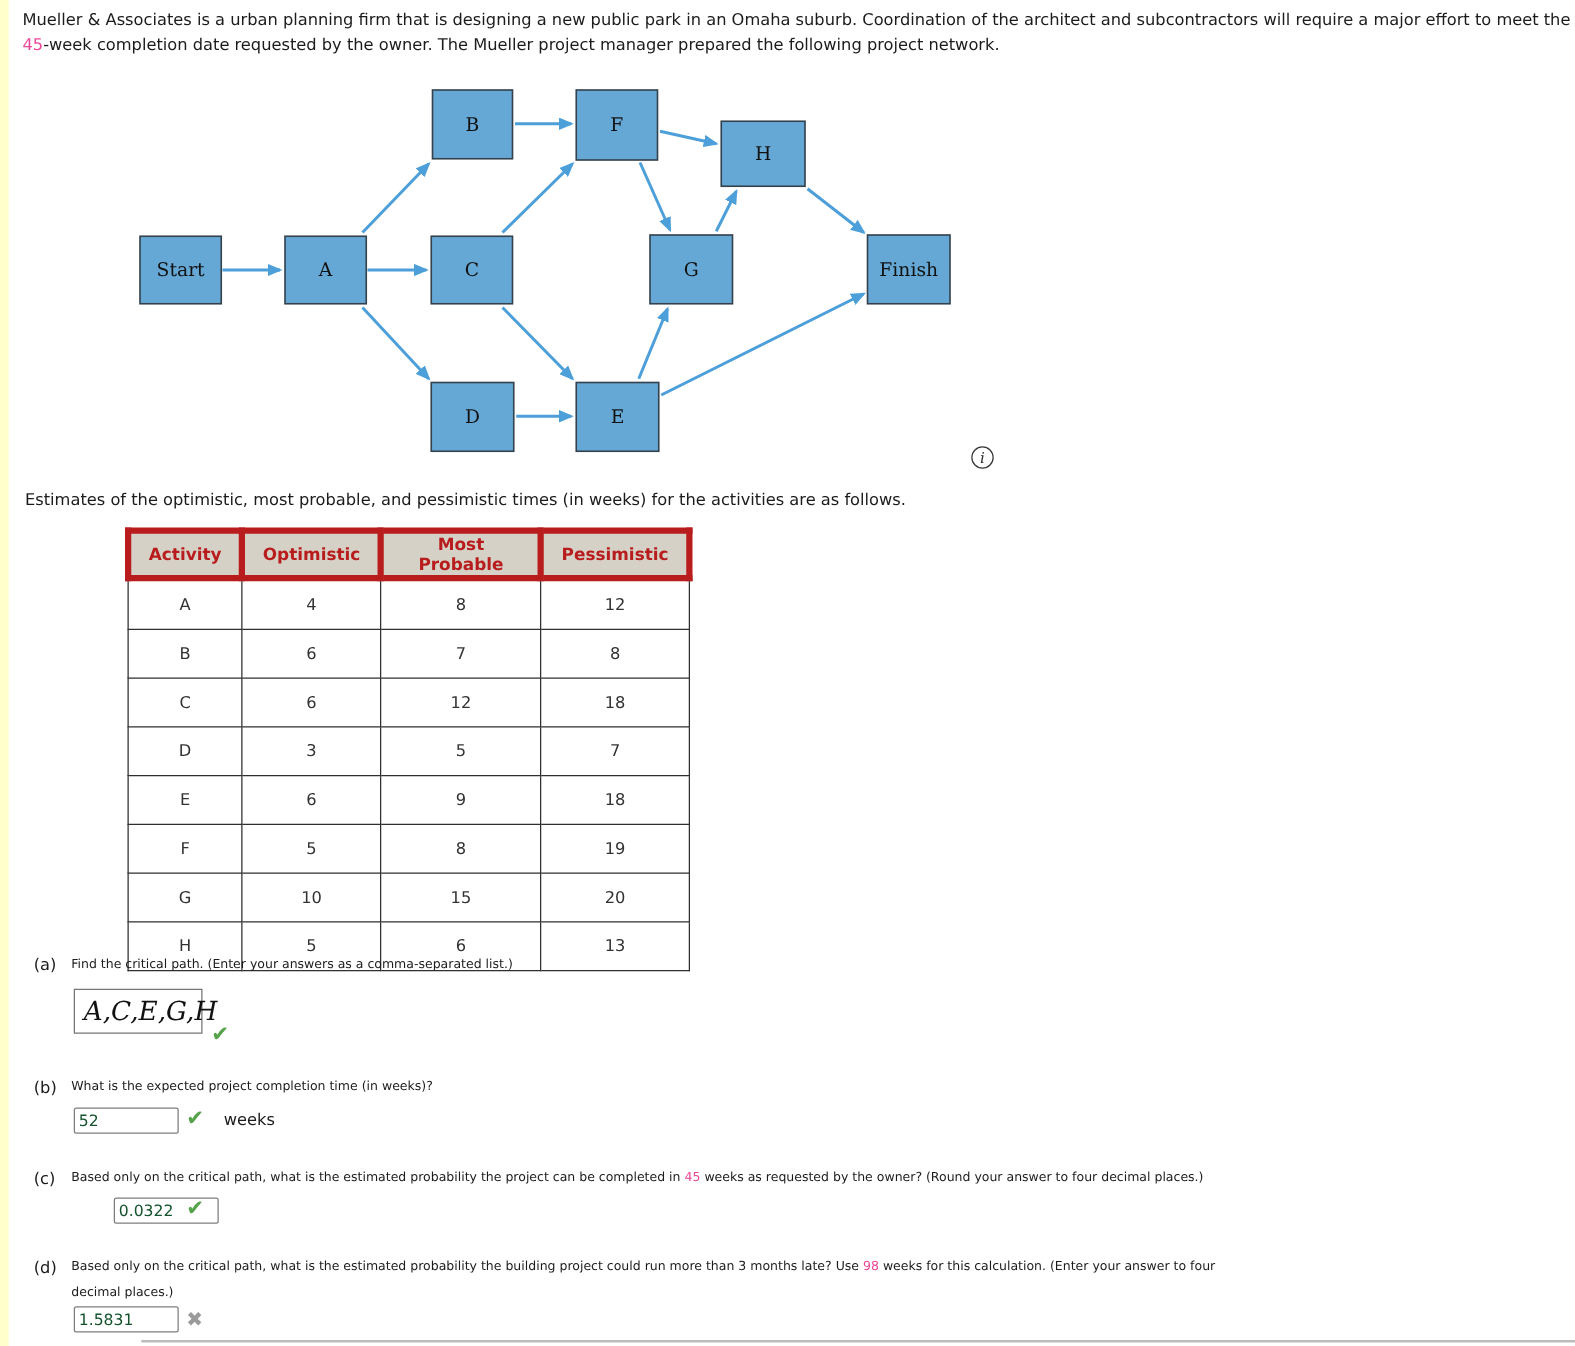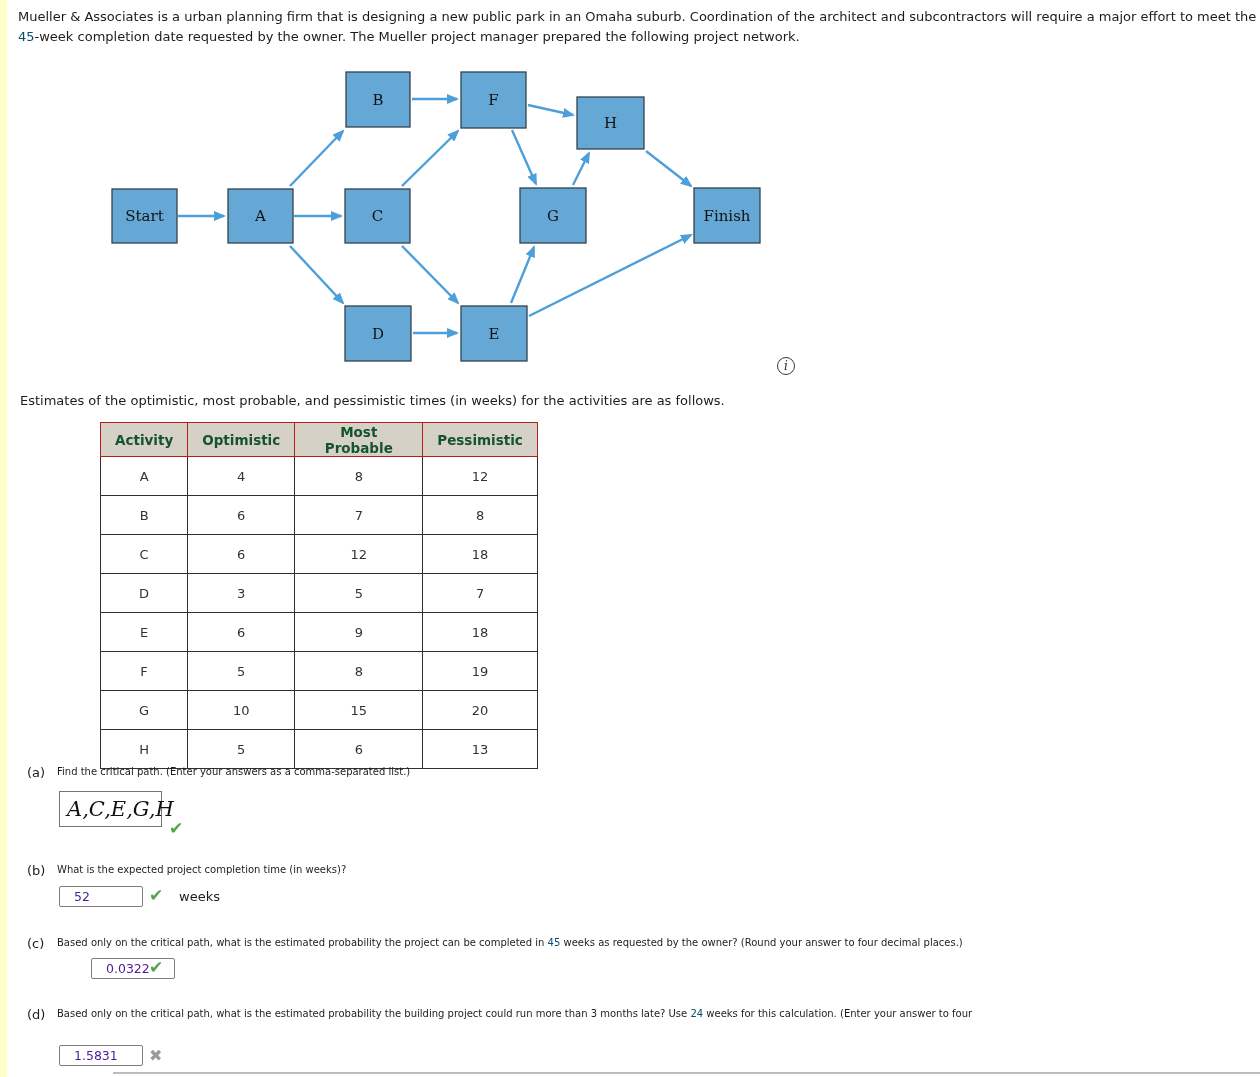--- a/index.html
+++ b/index.html
@@ -4,52 +4,52 @@
 <style>
   html,body{margin:0;padding:0;}
   body{
     width:1260px;height:1077px;position:relative;overflow:hidden;
     background:#ffffff;font-family:"DejaVu Sans","Liberation Sans",sans-serif;
     color:#1c1c1c;
   }
   .abs{position:absolute;}
   .yellow-strip{left:0;top:0;width:7px;height:1077px;background:#ffffcc;}
   .intro{left:18px;top:7px;font-size:13px;line-height:19.5px;white-space:nowrap;}
-  .red{color:#0c4a6e;}
+  .red{color:#ec4899;}
   #diagram{left:100px;top:65px;width:700px;height:310px;}
   .info-icon{
     left:777px;top:357px;width:16px;height:16px;border:1.5px solid #3a3a3a;border-radius:50%;
     font-family:"DejaVu Serif",serif;font-style:italic;font-size:12px;line-height:16px;
     text-align:center;color:#2a2a2a;cursor:pointer;
   }
   .caption{left:20px;top:393px;font-size:13px;white-space:nowrap;}
   table.est{
     position:absolute;left:100px;top:422px;border-collapse:collapse;
     font-size:13px;color:#333;
   }
   table.est th{
-    background:#d5d1c7;border:1px solid #b91c1c;font-size:13.5px;color:#14532d;
+    background:#d5d1c7;border:5px solid #b91c1c;font-size:13.5px;color:#b91c1c;
     font-weight:bold;height:33px;padding:0 14px;text-align:center;
   }
   table.est td{
     border:1px solid #2f2f2f;height:36px;text-align:center;background:#fff;
   }
   table.est td.c0{width:74px;} table.est td.c1{width:94px;}
   table.est td.c2{width:125px;} table.est td.c3{width:94px;}
   .q-label{font-size:13px;}
   .q-text{font-size:10px;white-space:nowrap;line-height:21px;}
   .answer-box{
     left:59px;width:94px;height:34px;border:1px solid #757575;background:#fff;
     font-family:"DejaVu Serif","Liberation Serif",serif;font-style:italic;
     font-size:21px;line-height:34px;padding-left:7px;color:#111;
   }
   input.ans{
     position:absolute;left:59px;width:84px;height:21px;box-sizing:border-box;
     border:1px solid #7e7e7e;background:#fff;font-family:"DejaVu Sans",sans-serif;
-    font-size:12.5px;padding:1px 14px;color:#4c1d95;border-radius:2px;
+    font-size:12.5px;padding:1px 3px;color:#14532d;border-radius:2px;
   }
   .check{font-size:17px;font-weight:bold;color:#55a24b;}
   .cross{font-size:16px;font-weight:bold;color:#9a9a9a;}
   .weeks-label{font-size:13px;}
   .bottom-line{left:113px;top:1072px;width:1147px;height:2px;background:#bcbcbc;}
 </style>
 </head>
 <body>
 
 <div class="abs yellow-strip"></div>
@@ -177,18 +177,19 @@
 <span class="abs check" style="left:149px;top:885px">✔</span>
 <span class="abs weeks-label" style="left:179px;top:889px">weeks</span>
 
 <div class="abs q-label" style="left:27px;top:936px">(c)</div>
 <div class="abs q-text" style="left:57px;top:932px"><span>Based only on the critical path, what is the estimated probability the project can be completed in </span><span class="red">45</span><span> weeks as requested by the owner? (Round your answer to four decimal places.)</span></div>
 <input class="ans" type="text" style="top: 958px; margin-left: 32px;" value="0.0322">
 <span class="abs check" style="left:149px;top:957px">✔</span>
 
 <div class="abs q-label" style="left:27px;top:1007px">(d)</div>
 <div class="abs q-text" style="left:57px;top:1003px">
-  <div><span>Based only on the critical path, what is the estimated probability the building project could run more than 3 months late? Use </span><span class="red">24</span><span> weeks for this calculation. (Enter your answer to four</span></div>
+  <div><span>Based only on the critical path, what is the estimated probability the building project could run more than 3 months late? Use </span><span class="red">98</span><span> weeks for this calculation. (Enter your answer to four</span></div>
+  <div>decimal places.)</div>
 </div>
 <input class="ans" type="text" style="top: 1045px;" value="1.5831">
 <span class="abs cross" style="left:149px;top:1046px">✖</span>
 
 <div class="abs bottom-line"></div>
 
 </body></html>

